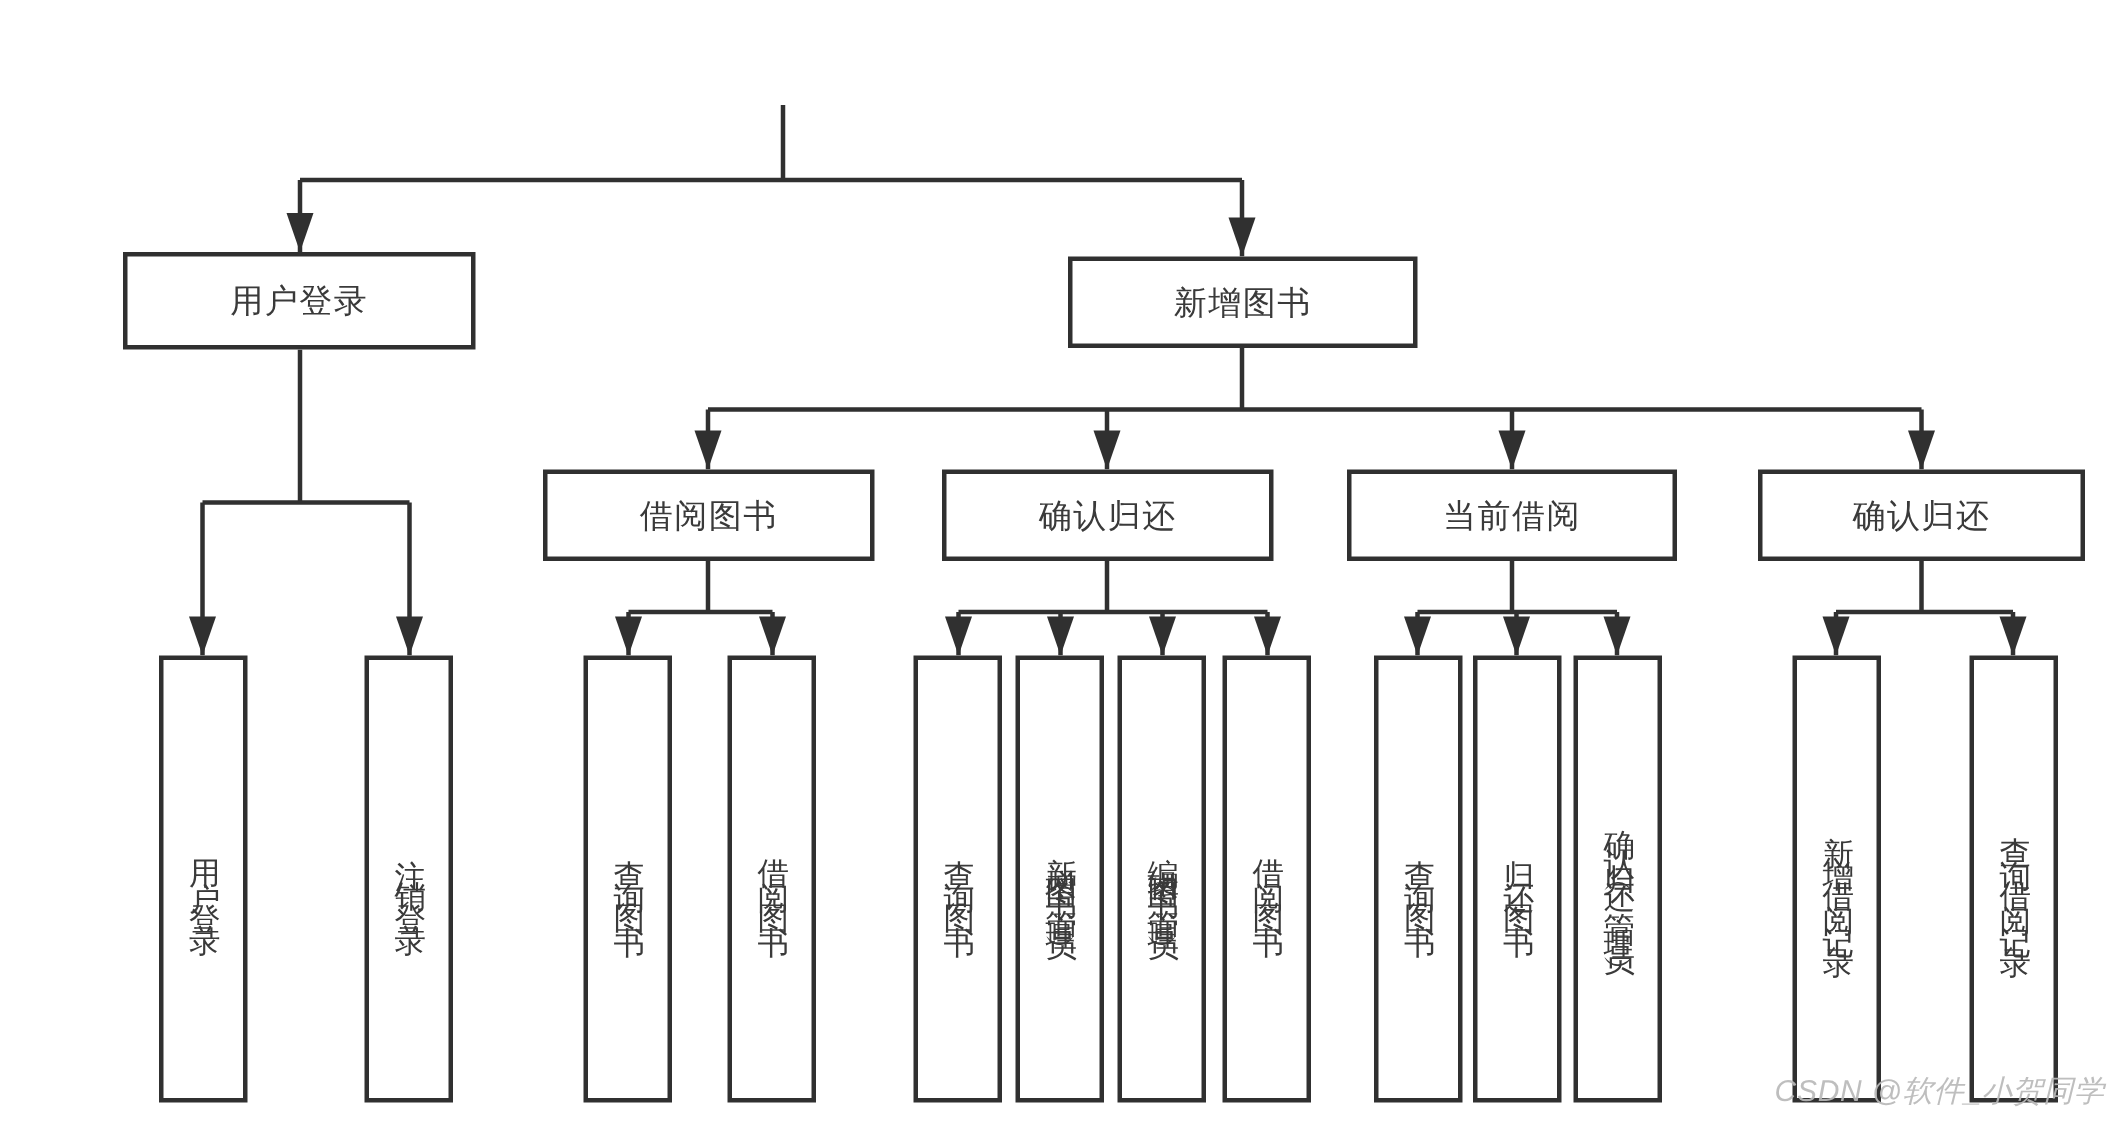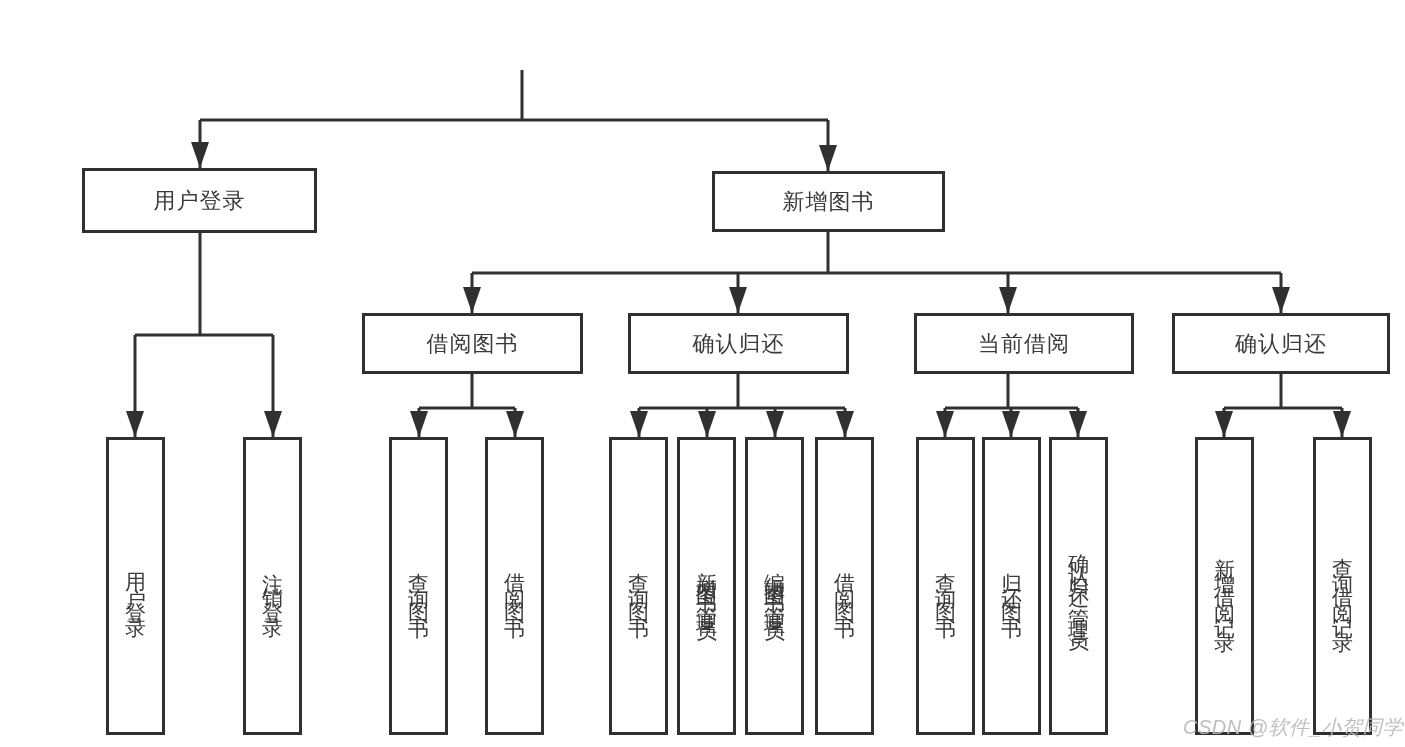--- a/index.html
+++ b/index.html
@@ -23,21 +23,21 @@
   .leaf .vtext{display:block;}
   .pitch-loose{letter-spacing:15px;}
   .pitch-mid{letter-spacing:11px;}
   .pitch-tight{letter-spacing:7px;}
   
   #n-root{left:20px;top:13px;width:1005px;height:57px;}
   #n-user-login{left:82px;top:168px;width:235px;height:65px;}
   #n-book-mgmt{left:712px;top:171px;width:233px;height:61px;}
   #n-l3-0{left:362px;top:313px;width:221px;height:61px;}
   #n-l3-1{left:628px;top:313px;width:221px;height:61px;}
-  #n-l3-2{left:898px;top:313px;width:220px;height:61px;margin-left:16px;}
+  #n-l3-2{left:898px;top:313px;width:220px;height:61px;}
   #n-l3-3{left:1172px;top:313px;width:218px;height:61px;}
   .leaf{top:437px;height:298px;width:59px;}
   #n-leaf-0{left:106px;}  #n-leaf-1{left:243px;}
   #n-leaf-2{left:389px;}  #n-leaf-3{left:485px;}
   #n-leaf-4{left:609px;}  #n-leaf-5{left:677px;}
   #n-leaf-6{left:745px;}  #n-leaf-7{left:815px;}
   #n-leaf-8{left:916px;}  #n-leaf-9{left:982px;}
   #n-leaf-10{left:1049px;}
   #n-leaf-11{left:1195px;} #n-leaf-12{left:1313px;}
   .watermark{

